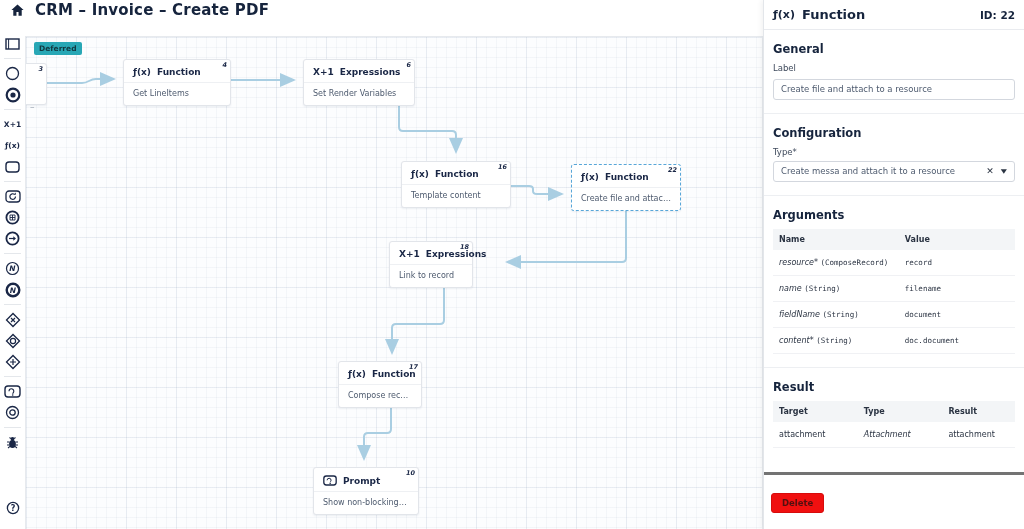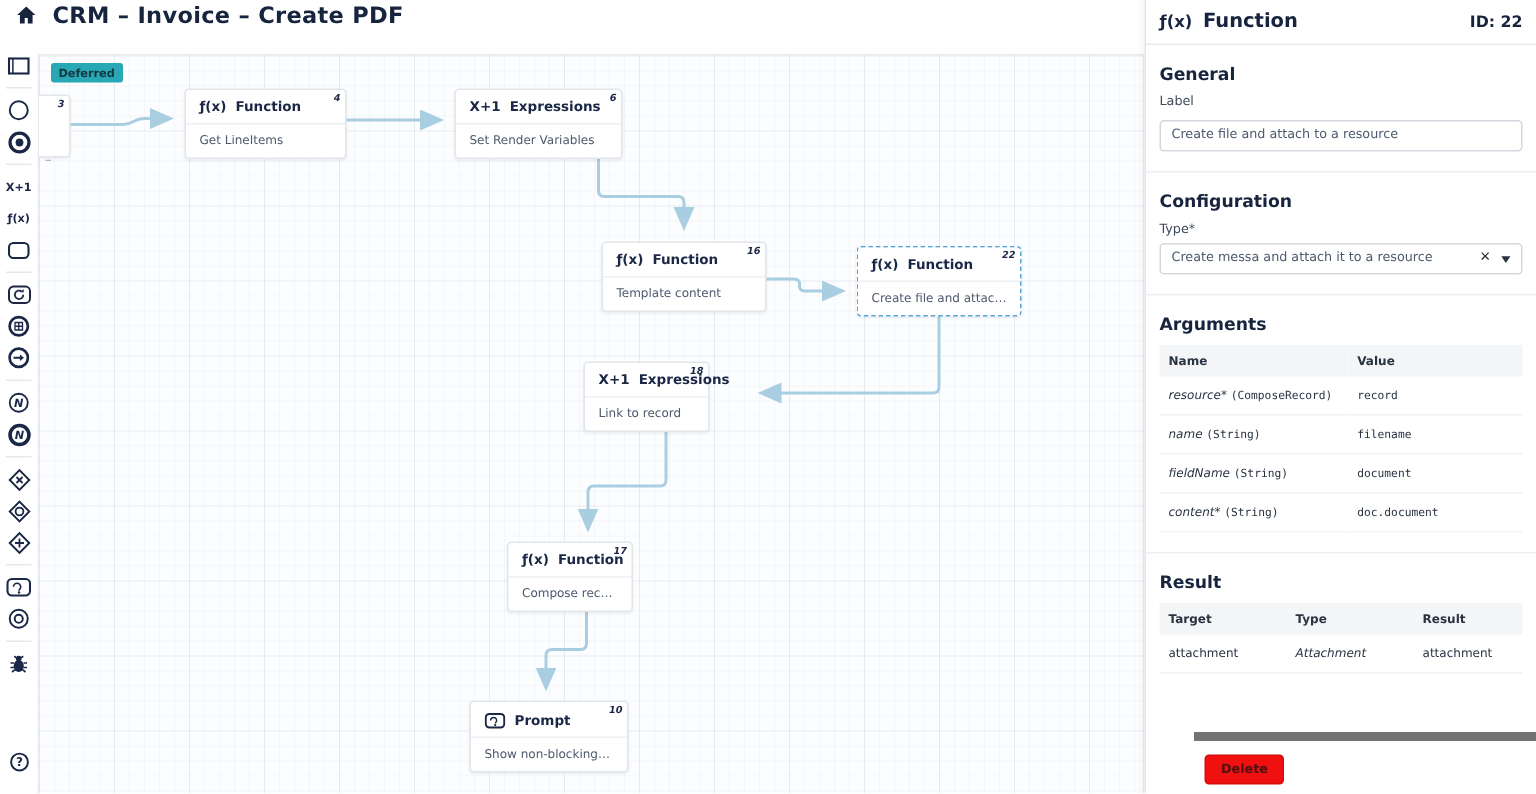--- a/index.html
+++ b/index.html
@@ -90,21 +90,21 @@
   .sel-box .sel-val { flex:1; overflow:hidden; white-space:nowrap; }
   .sel-x { font-size:9px; font-weight:700; color:#2a3342; margin-right:7px; cursor:pointer; }
   .sel-chev { font-size:8px; color:#2a3342; transform:scaleY(.75); }
   table.ptab { width:100%; border-collapse:collapse; font-size:8px; }
   table.ptab th { background:#f3f5f7; text-align:left; font-size:8px; font-weight:700;
                   color:#2a3342; padding:6px 6px; }
   table.ptab td { padding:8px 6px; border-bottom:1px solid #f0f1f4; color:#2a3342; }
   .arg-name { font-style:italic; }
   .mono { font-family:"DejaVu Sans Mono", monospace; font-size:7.5px; }
   .ital { font-style:italic; }
-  .panel-foot { flex:none; border-top:6px solid #737373; padding:6px 7px;margin-left:32px; }
+  .panel-foot { flex:none; border-top:3px solid #737373; padding:16px 7px; }
   .btn-delete {
     background:#f01010; border:1px solid #d60c0c; border-radius:3px; color:#521010;
     font-family:"DejaVu Sans", sans-serif; font-size:8.5px; font-weight:700;
     padding:4px 10px; cursor:pointer;
   }
 </style>
 </head>
 <body>
 
 <div id="app">

